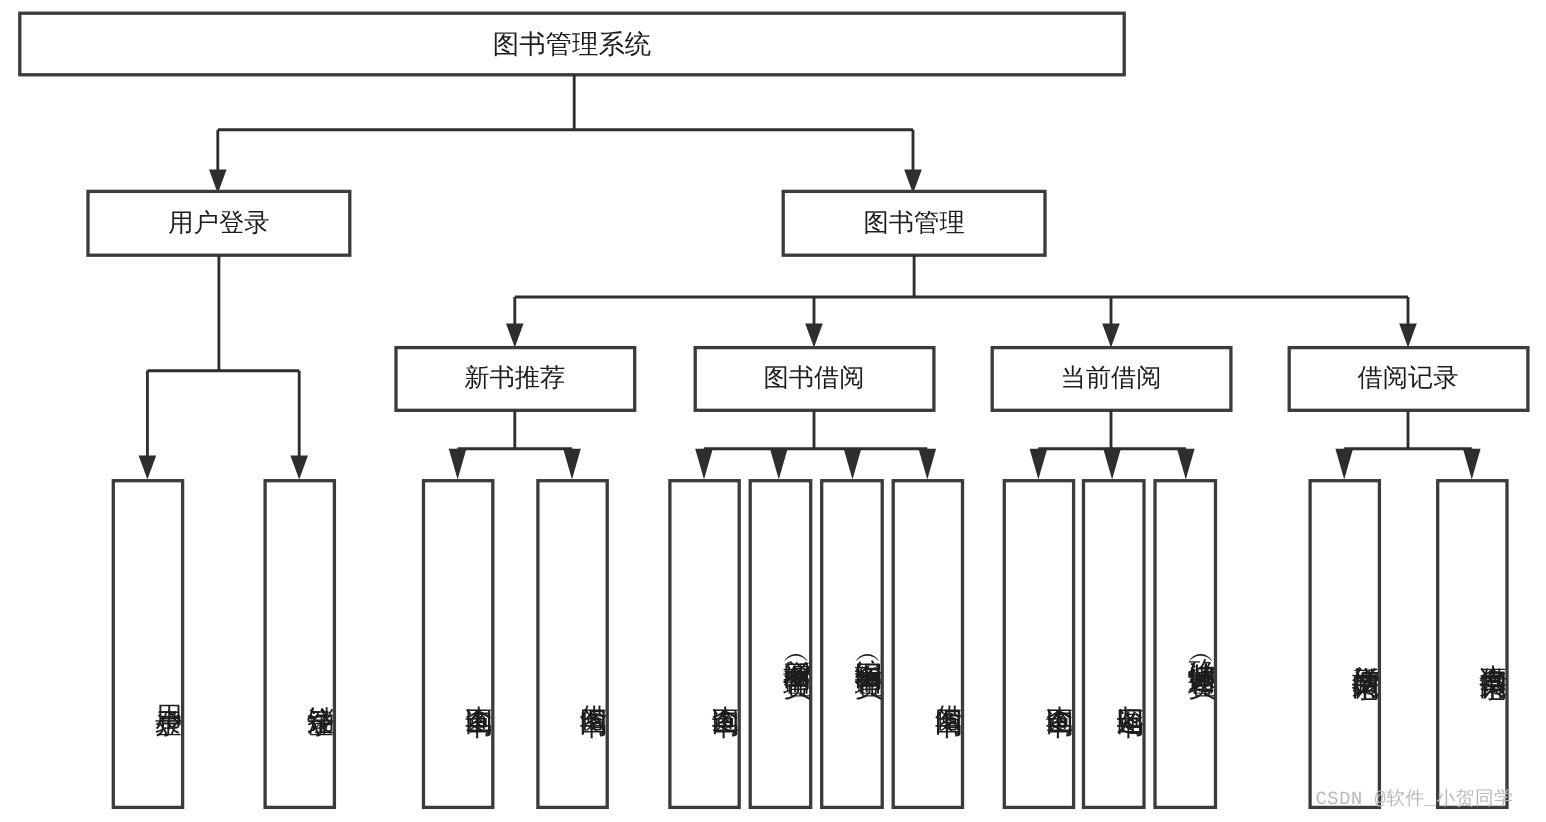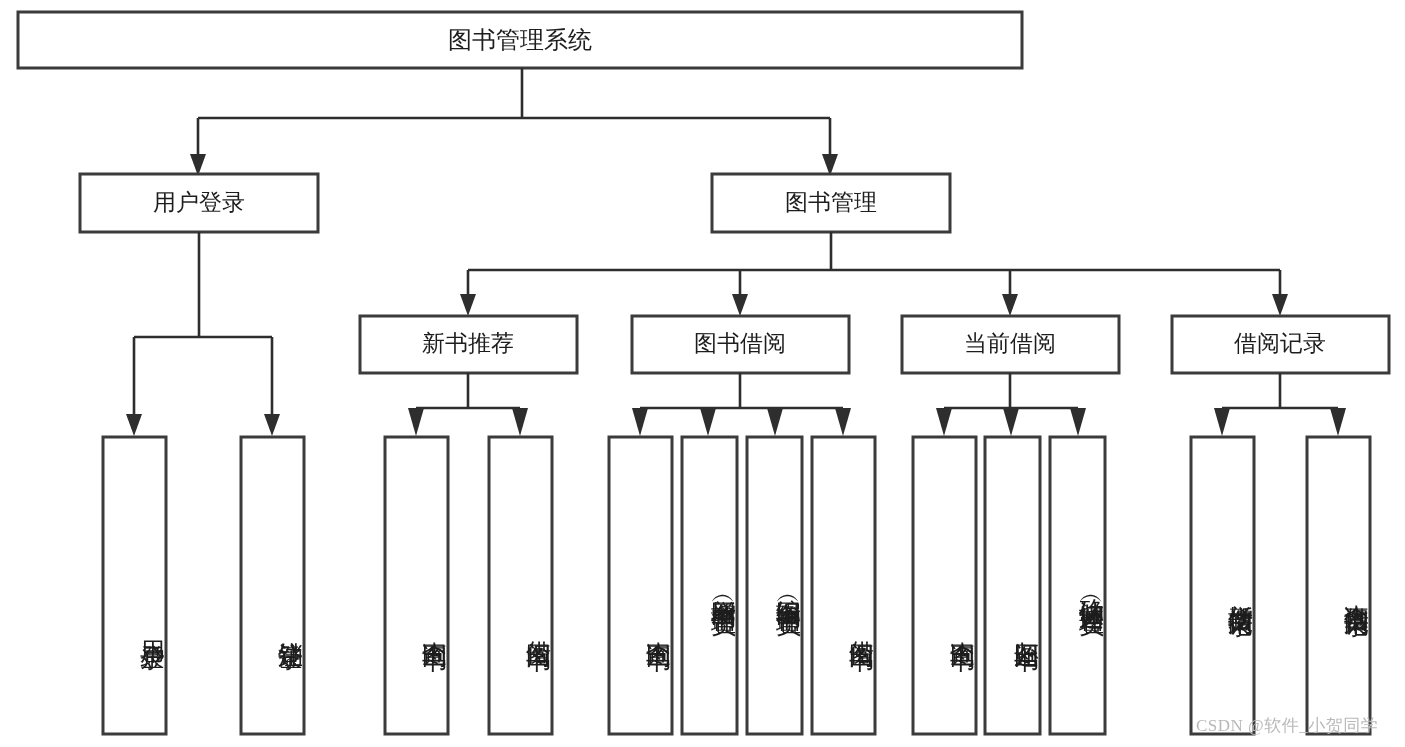--- a/index.html
+++ b/index.html
@@ -67,21 +67,21 @@
     letter-spacing: 2px;
     color: #1d1d1d;
     white-space: nowrap;
     text-align: center;
     pointer-events: none;
   }
   #watermark {
     position: absolute;
     left: 1196px;
     top: 714px;
-    font-family: Liberation Serif, serif;
+    font-family: Liberation Mono, monospace;
     font-size: 17px;
     color: #b9b9b9;
     white-space: nowrap;
     letter-spacing: 0.5px;
   }
 </style>
 </head>
 <body>
 
 <div id="diagram-root">

